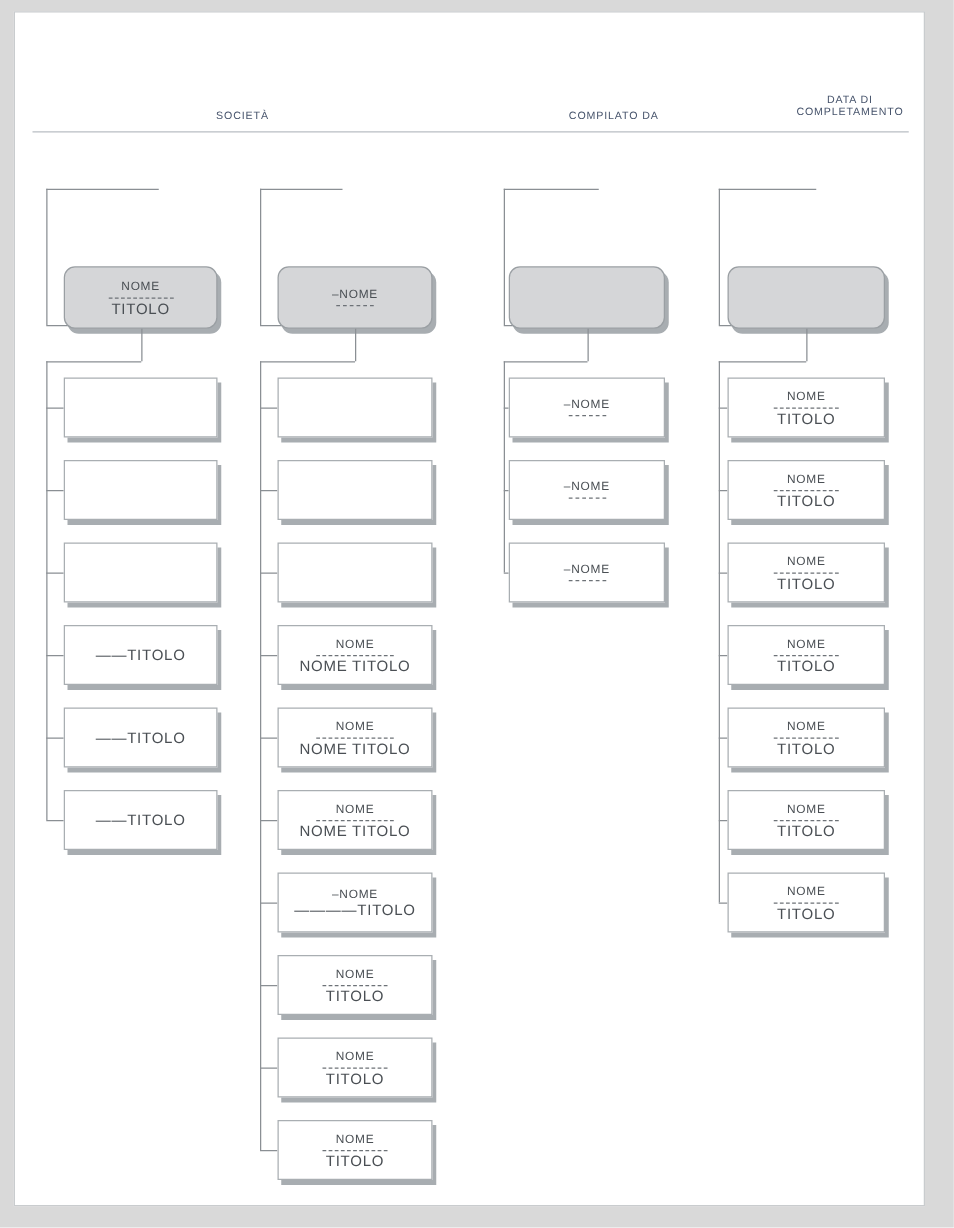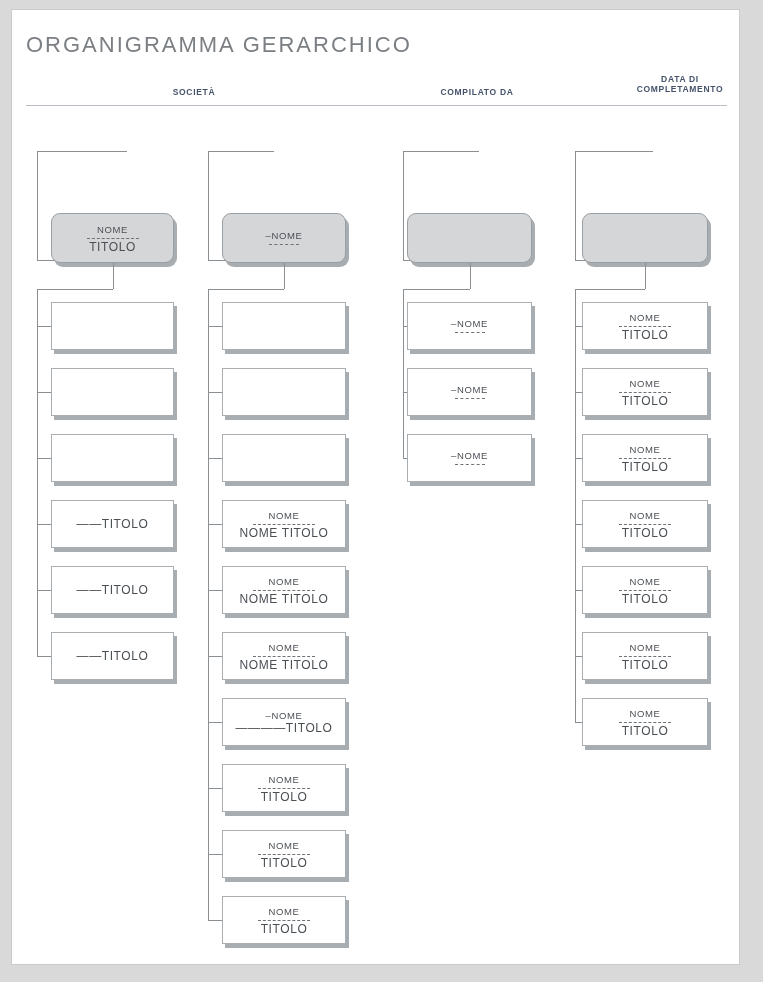--- a/index.html
+++ b/index.html
@@ -24,28 +24,28 @@
     position:absolute;left:14px;top:22px;
     font-size:22px;
     letter-spacing:2.0px;
     color:#7b7f83;
     font-weight:400;
     white-space:nowrap;
   }
   .hdr-label{
     position:absolute;
     font-size:8.5px;
-    font-weight:bold;
+    font-weight:normal;
     letter-spacing:0.7px;
     color:#46536b;
     text-align:center;
     line-height:10px;
   }
   #hdr-societa{left:102px;top:77px;width:160px;}
-  #hdr-compilato{left:385px;top:77px;width:160px;}
+  #hdr-compilato{left:399px;top:77px;width:160px;}
   #hdr-data{left:598px;top:64px;width:140px;}
   .hdr-rule{
     position:absolute;left:14px;top:95px;
     width:701px;height:1px;background:#b9bec4;
   }
 
   
   .chart{
     position:absolute;left:0;top:0;width:729px;height:956px;
   }
@@ -90,21 +90,20 @@
     width:52px;height:0;
     border-top:1px dashed #6d7277;
     margin:2px 0 2px 0;
   }
 </style>
 </head>
 <body>
 
 <div class="page">
 
-  <div class="title">ORGANIGRAMMA GERARCHICO</div>
 
   <div class="hdr-label" id="hdr-societa">SOCIETÀ</div>
   <div class="hdr-label" id="hdr-compilato">COMPILATO DA</div>
   <div class="hdr-label" id="hdr-data">DATA DI<br>COMPLETAMENTO</div>
 
   <div class="hdr-rule"></div>
 
   <div class="chart" id="chart-canvas">
       <div class="ln lnh" style="left: 25px; top: 141px; width: 90px; height: 1px;"></div>
       <div class="ln lnv" style="left: 25px; top: 141px; width: 1px; height: 109px;"></div>

